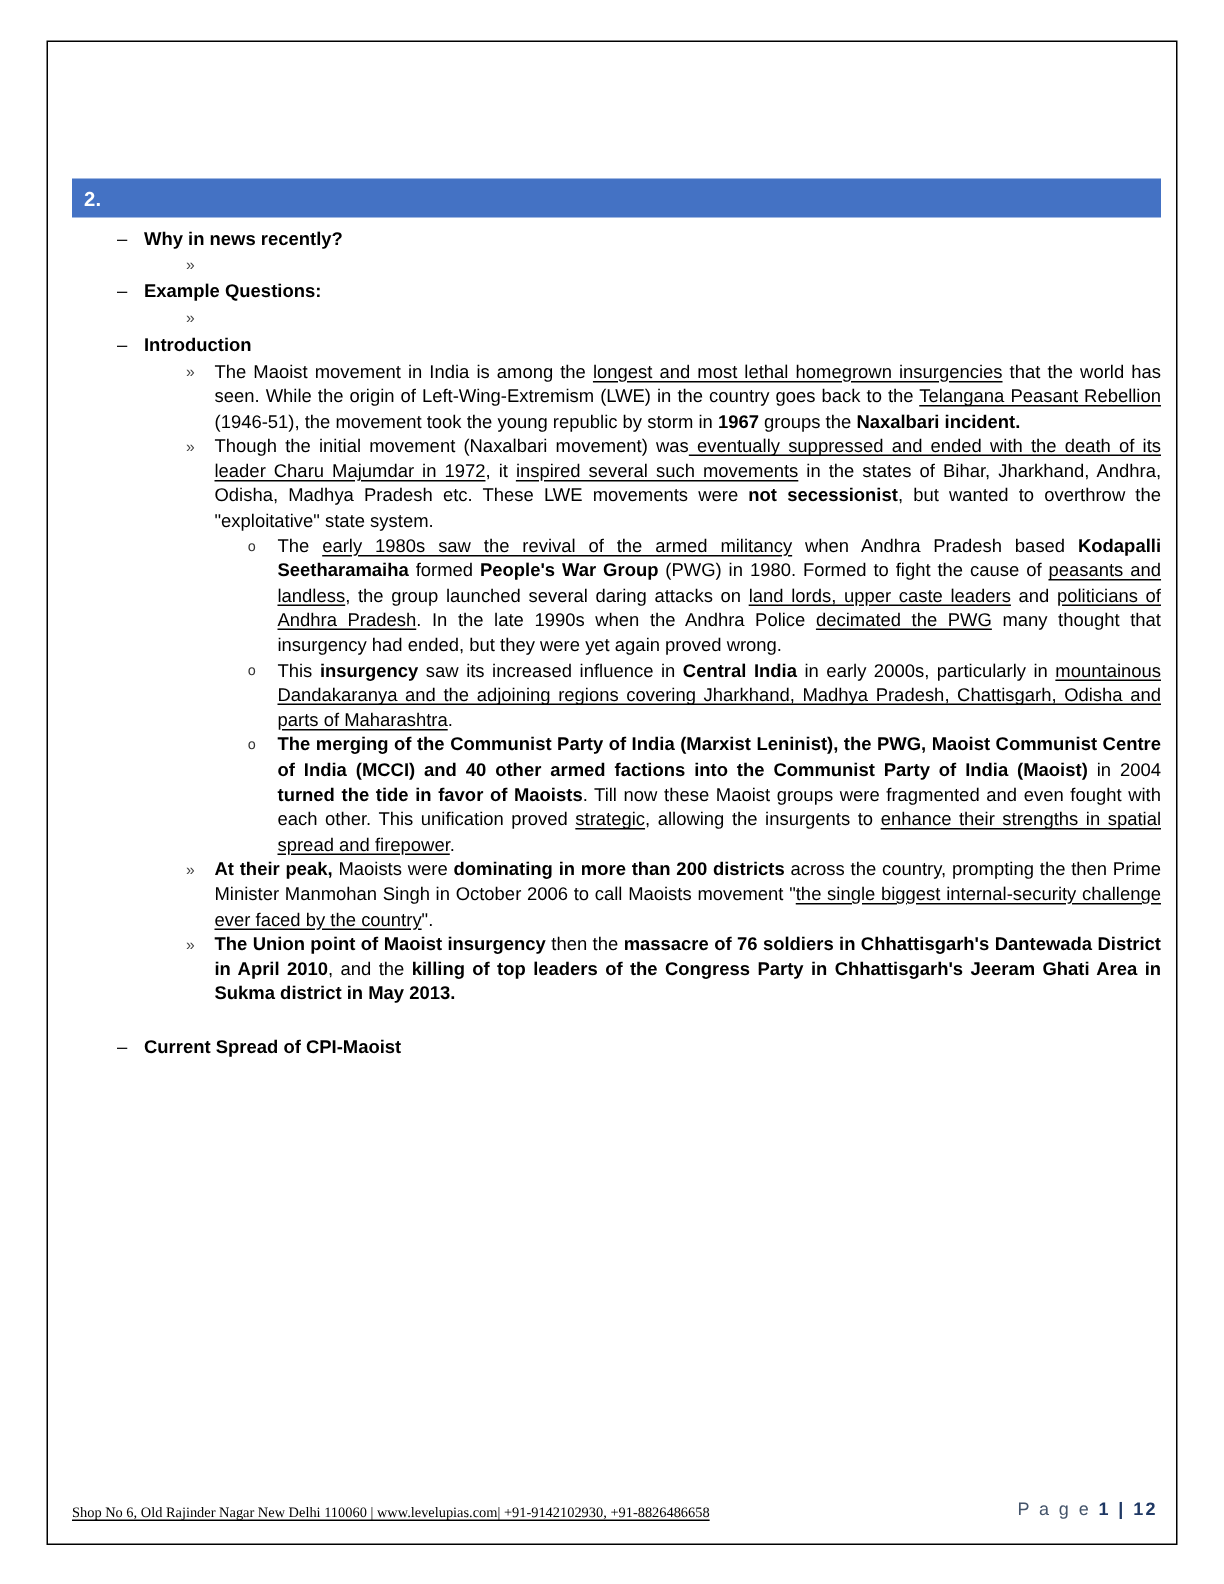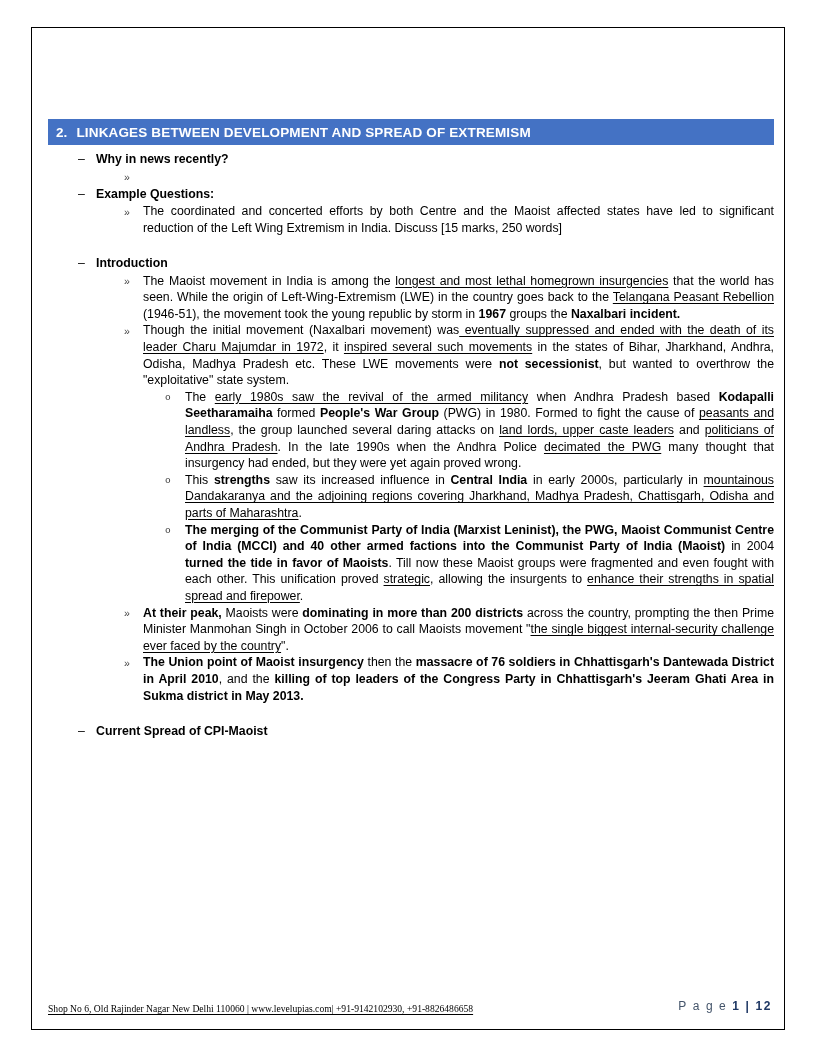--- a/index.html
+++ b/index.html
@@ -161,42 +161,40 @@
 </style>
 </head>
 <body>
 
 <div class="page-border"></div>
 
 <div class="content">
 
   <div class="heading-bar">
     <span class="heading-num">2.</span>
-    <span class="heading-text">LINKAGES BETWEEN DEVELOPMENT AND SPREAD OF EXTREMISM</span>
   </div>
 
   <div class="body-region">
 
     <div class="lvl1">
       <span class="marker">–</span>
       <span>Why in news recently?</span>
     </div>
     <div class="lvl2">
       <span class="marker">»</span>
     </div>
 
     <div class="spacer-md"></div>
 
     <div class="lvl1">
       <span class="marker">–</span>
       <span>Example Questions:</span>
     </div>
     <div class="lvl2">
       <span class="marker">»</span>
-      <span>The coordinated and concerted efforts by both Centre and the Maoist affected states have led to significant reduction of the Left Wing Extremism in India. Discuss [15 marks, 250 words]</span>
     </div>
 
     <div class="spacer-lg"></div>
 
     <div class="lvl1">
       <span class="marker">–</span>
       <span>Introduction</span>
     </div>
 
     <div class="lvl2">
@@ -209,21 +207,21 @@
       <span>Though the initial movement (Naxalbari movement) was</span><u> eventually suppressed and ended with the death of its leader Charu Majumdar in 1972</u><span>, it </span><u>inspired several such movements</u><span> in the states of Bihar, Jharkhand, Andhra, Odisha, Madhya Pradesh etc. These LWE movements were </span><b>not secessionist</b><span>, but wanted to overthrow the "exploitative" state system.</span>
     </div>
 
     <div class="lvl3">
       <span class="marker">o</span>
       <span>The </span><u>early 1980s saw the revival of the armed militancy</u><span> when Andhra Pradesh based </span><b>Kodapalli Seetharamaiha</b><span> formed </span><b>People's War Group</b><span> (PWG) in 1980. Formed to fight the cause of </span><u>peasants and landless</u><span>, the group launched several daring attacks on </span><u>land lords, upper caste leaders</u><span> and </span><u>politicians of Andhra Pradesh</u><span>. In the late 1990s when the Andhra Police </span><u>decimated the PWG</u><span> many thought that insurgency had ended, but they were yet again proved wrong.</span>
     </div>
 
     <div class="lvl3">
       <span class="marker">o</span>
-      <span>This </span><b>strengths</b><span> saw its increased influence in </span><b>Central India</b><span> in early 2000s, particularly in </span><u>mountainous Dandakaranya and the adjoining regions covering Jharkhand, Madhya Pradesh, Chattisgarh, Odisha and parts of Maharashtra</u><span>.</span>
+      <span>This </span><b>insurgency</b><span> saw its increased influence in </span><b>Central India</b><span> in early 2000s, particularly in </span><u>mountainous Dandakaranya and the adjoining regions covering Jharkhand, Madhya Pradesh, Chattisgarh, Odisha and parts of Maharashtra</u><span>.</span>
     </div>
 
     <div class="lvl3">
       <span class="marker">o</span>
       <b>The merging of the Communist Party of India (Marxist Leninist), the PWG, Maoist Communist Centre of India (MCCI) and 40 other armed factions into the Communist Party of India (Maoist)</b><span> in 2004 </span><b>turned the tide in favor of Maoists</b><span>. Till now these Maoist groups were fragmented and even fought with each other. This unification proved </span><u>strategic</u><span>, allowing the insurgents to </span><u>enhance their strengths in spatial spread and firepower</u><span>.</span>
     </div>
 
     <div class="lvl2">
       <span class="marker">»</span>
       <b>At their peak,</b><span> Maoists were </span><b>dominating in more than 200 districts</b><span> across the country, prompting the then Prime Minister Manmohan Singh in October 2006 to call Maoists movement "</span><u>the single biggest internal-security challenge ever faced by the country</u><span>".</span>

